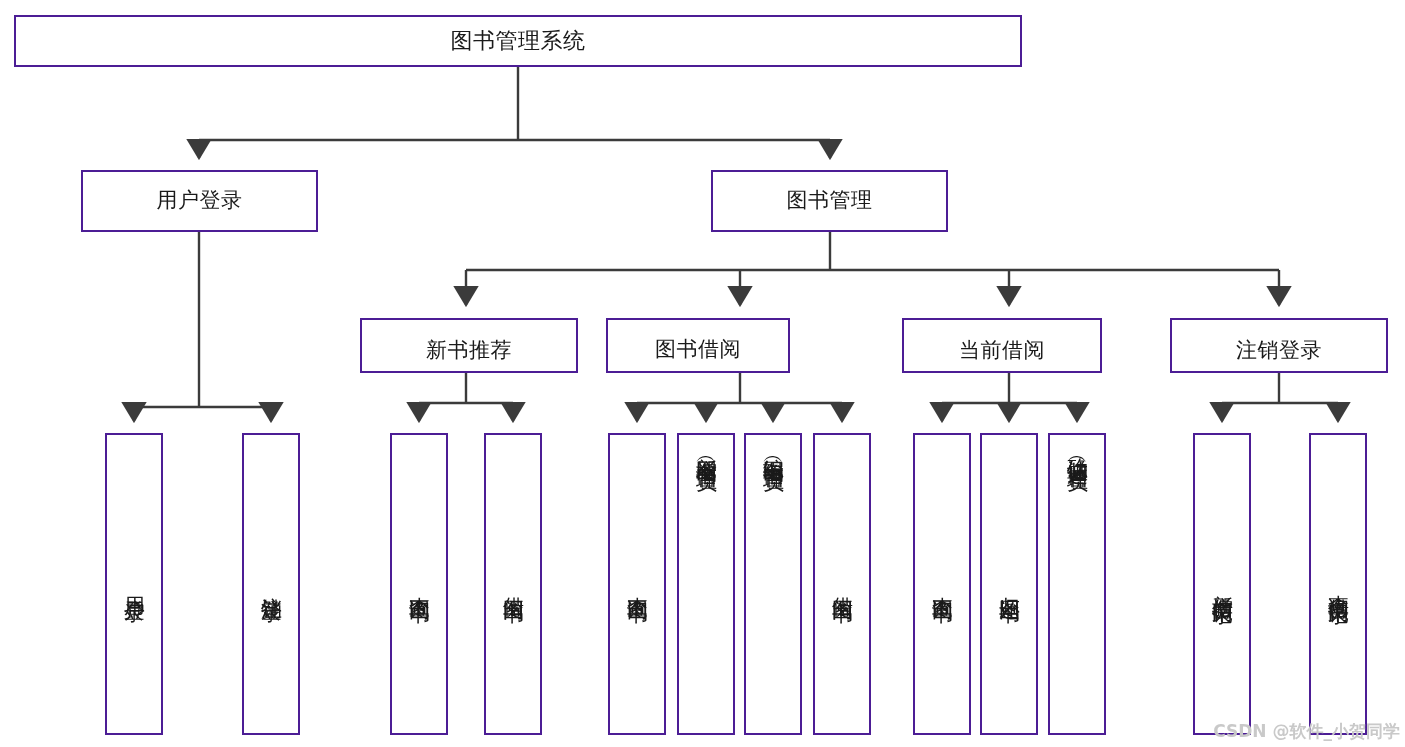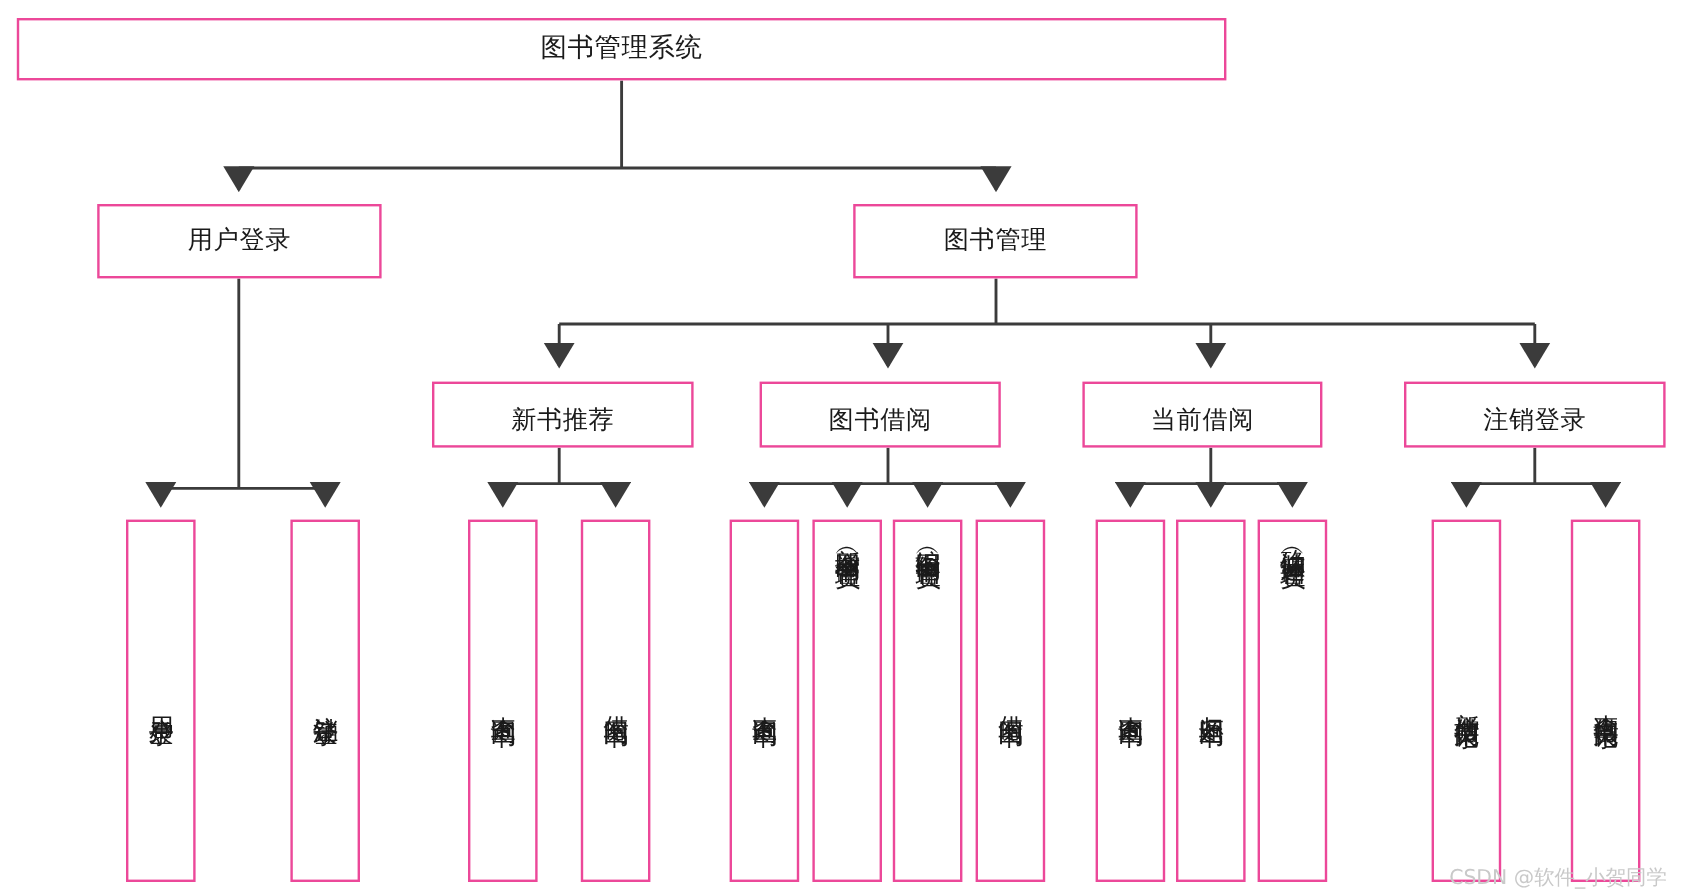--- a/index.html
+++ b/index.html
@@ -25,21 +25,21 @@
     top: 0;
     width: 1405px;
     height: 747px;
     pointer-events: none;
   }
   
   .node {
     position: absolute;
     box-sizing: border-box;
     background: #ffffff;
-    border: 2px solid #ec4899;
+    border: 2px solid #4c1d95;
     display: flex;
     align-items: center;
     justify-content: center;
     color: #1a1a1a;
     z-index: 2;
   }
   .node .label {
     font-size: 21px;
     line-height: 1.1;
     letter-spacing: 0.5px;
@@ -63,27 +63,28 @@
     line-height: 1.18;
     letter-spacing: 2px;
     white-space: nowrap;
   }
   
   .node.leaf.short { align-items: center; padding-top: 0; }
 
   
   #watermark {
     position: absolute;
-    right: 16px;
+    right: 5px;
     bottom: 4px;
     font-size: 17px;
     color: #c9c9c9;
     white-space: nowrap;
     z-index: 3;
     font-family: "DejaVu Sans", "Liberation Sans", sans-serif;
+    font-weight: bold;
   }
 </style>
 </head>
 <body>
 
 <div id="canvas">
 
   <svg id="connectors" viewBox="0 0 1405 747" width="1405" height="747" xmlns="http://www.w3.org/2000/svg">
     <defs>
       <marker id="arrow" viewBox="0 0 10 12" refX="9" refY="6" markerWidth="9" markerHeight="11" orient="auto-start-reverse">
@@ -141,21 +142,21 @@
   <div class="node lvl2" style="left:81px; top:170px; width:237px; height:62px;">
     <span class="label">用户登录</span>
   </div>
   <div class="node lvl2" style="left:711px; top:170px; width:237px; height:62px;align-items:center;">
     <span class="label">图书管理</span>
   </div>
 
   <div class="node lvl3" style="left:360px; top:318px; width:218px; height:55px;">
     <span class="label">新书推荐</span>
   </div>
-  <div class="node lvl3" style="left:633px; top:318px; width:201px; height:55px;">
+  <div class="node lvl3" style="left:606px; top:318px; width:184px; height:55px;font-family:Liberation Mono, monospace;">
     <span class="label">图书借阅</span>
   </div>
   <div class="node lvl3" style="left:902px; top:318px; width:200px; height:55px;">
     <span class="label">当前借阅</span>
   </div>
   <div class="node lvl3" style="left:1170px; top:318px; width:218px; height:55px;">
     <span class="label">注销登录</span>
   </div>
 
   <div class="node leaf short" style="left:105px; top:433px; width:58px; height:302px;">

